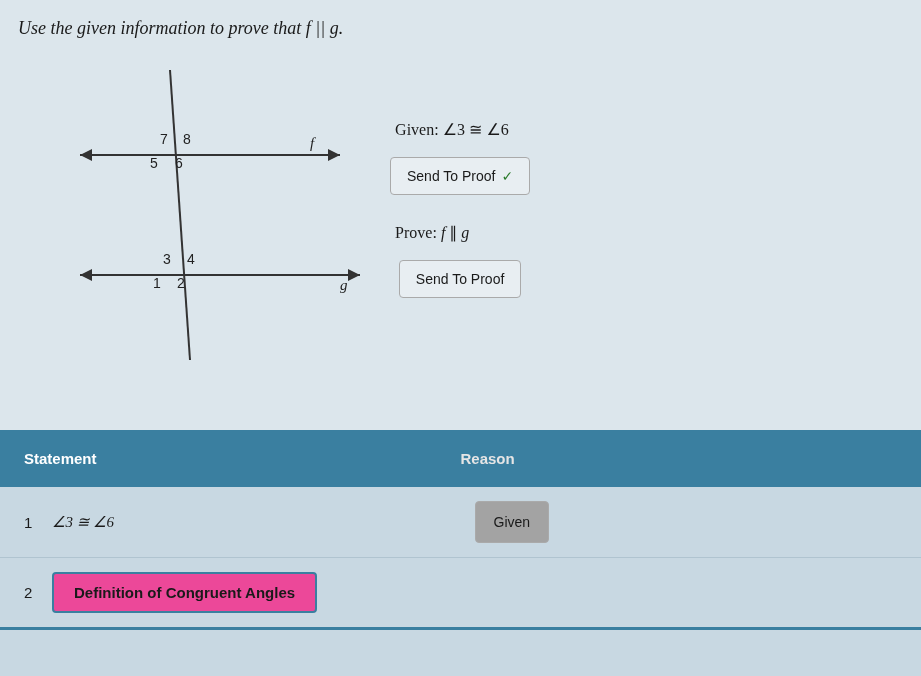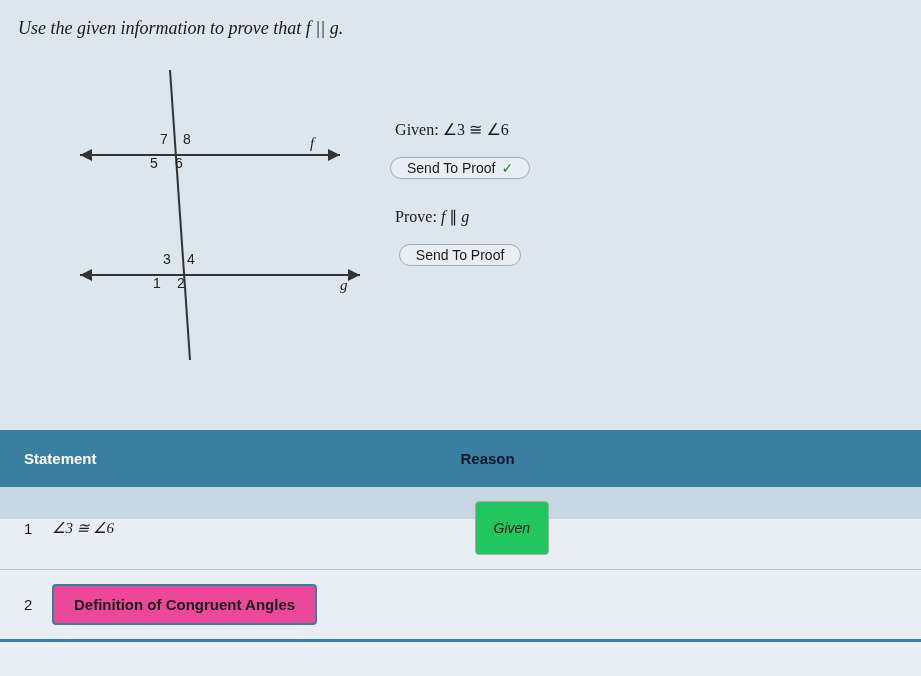--- a/index.html
+++ b/index.html
@@ -7,21 +7,21 @@
       width: 921px;
       height: 676px;
       background: #e8eef2;
       font-family: Georgia, 'Times New Roman', serif;
       overflow: hidden;
       position: relative;
     }
 
     .page-container {
       width: 921px;
-      height: 519px;
+      height: 676px;
       background: #dce6ec;
       position: relative;
     }
 
     .instruction {
       position: absolute;
       top: 18px;
       left: 18px;
       font-size: 18px;
       color: #1a1a1a;
@@ -65,22 +65,22 @@
 
     .given-label, .prove-label {
       font-size: 16px;
       color: #1a1a1a;
       min-width: 130px;
     }
 
     .send-to-proof-btn {
       background: #e8eef2;
       border: 1.5px solid #aaa;
-      border-radius: 12px;
-      padding: 2px 16px;
+      border-radius: 4px;
+      padding: 10px 16px;
       font-size: 14px;
       color: #1a1a1a;
       cursor: pointer;
       display: flex;
       align-items: center;
       gap: 6px;
     }
 
     .send-to-proof-btn.checked {
       background: #e8eef2;
@@ -110,21 +110,21 @@
     .proof-header-statement {
       flex: 1;
       color: white;
       font-family: Arial, sans-serif;
       font-weight: bold;
       font-size: 15px;
     }
 
     .proof-header-reason {
       flex: 1;
-      color: #0f172a;
+      color: #e5e5e5;
       font-family: Arial, sans-serif;
       font-weight: bold;
       font-size: 15px;
     }
 
     .proof-row {
       display: flex;
       padding: 14px 24px;
       border-bottom: 1px solid #b0c4d0;
       align-items: center;
@@ -143,29 +143,28 @@
       font-size: 15px;
       color: #1a1a1a;
       font-style: italic;
     }
 
     .proof-row-reason {
       flex: 1;
     }
 
     .reason-btn {
-      background: #22c55e;
+      background: #a3a3a3;
       border: 1.5px solid #aaa;
       border-radius: 4px;
-      padding: 18px 18px;
+      padding: 12px 18px;
       font-size: 14px;
       font-family: Arial, sans-serif;
       color: #1a1a1a;
       cursor: pointer;
-      font-style: italic;
     }
 
     .reason-btn-large {
       background: #ec4899;
       border: 2px solid #3a7fa0;
       border-radius: 4px;
       padding: 10px 20px;
       font-size: 15px;
       font-family: Arial, sans-serif;
       font-weight: bold;

